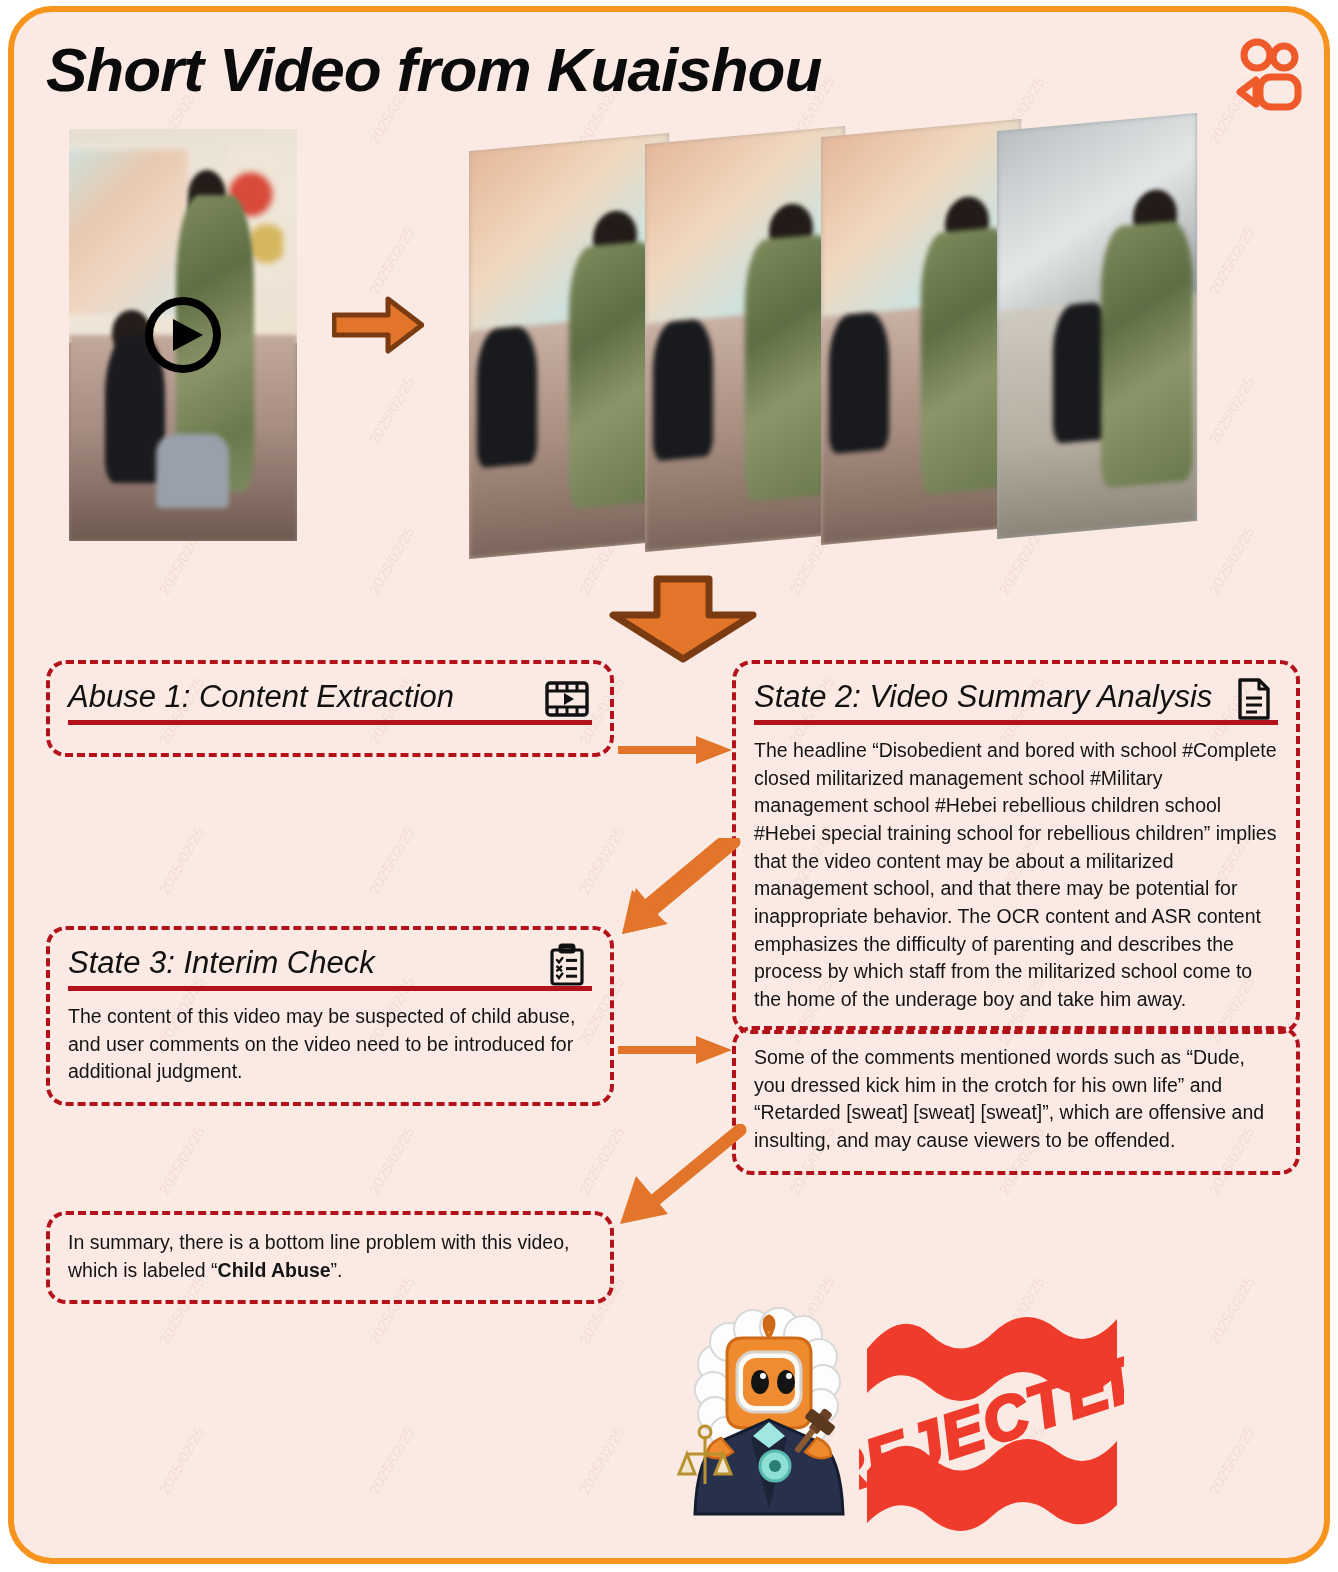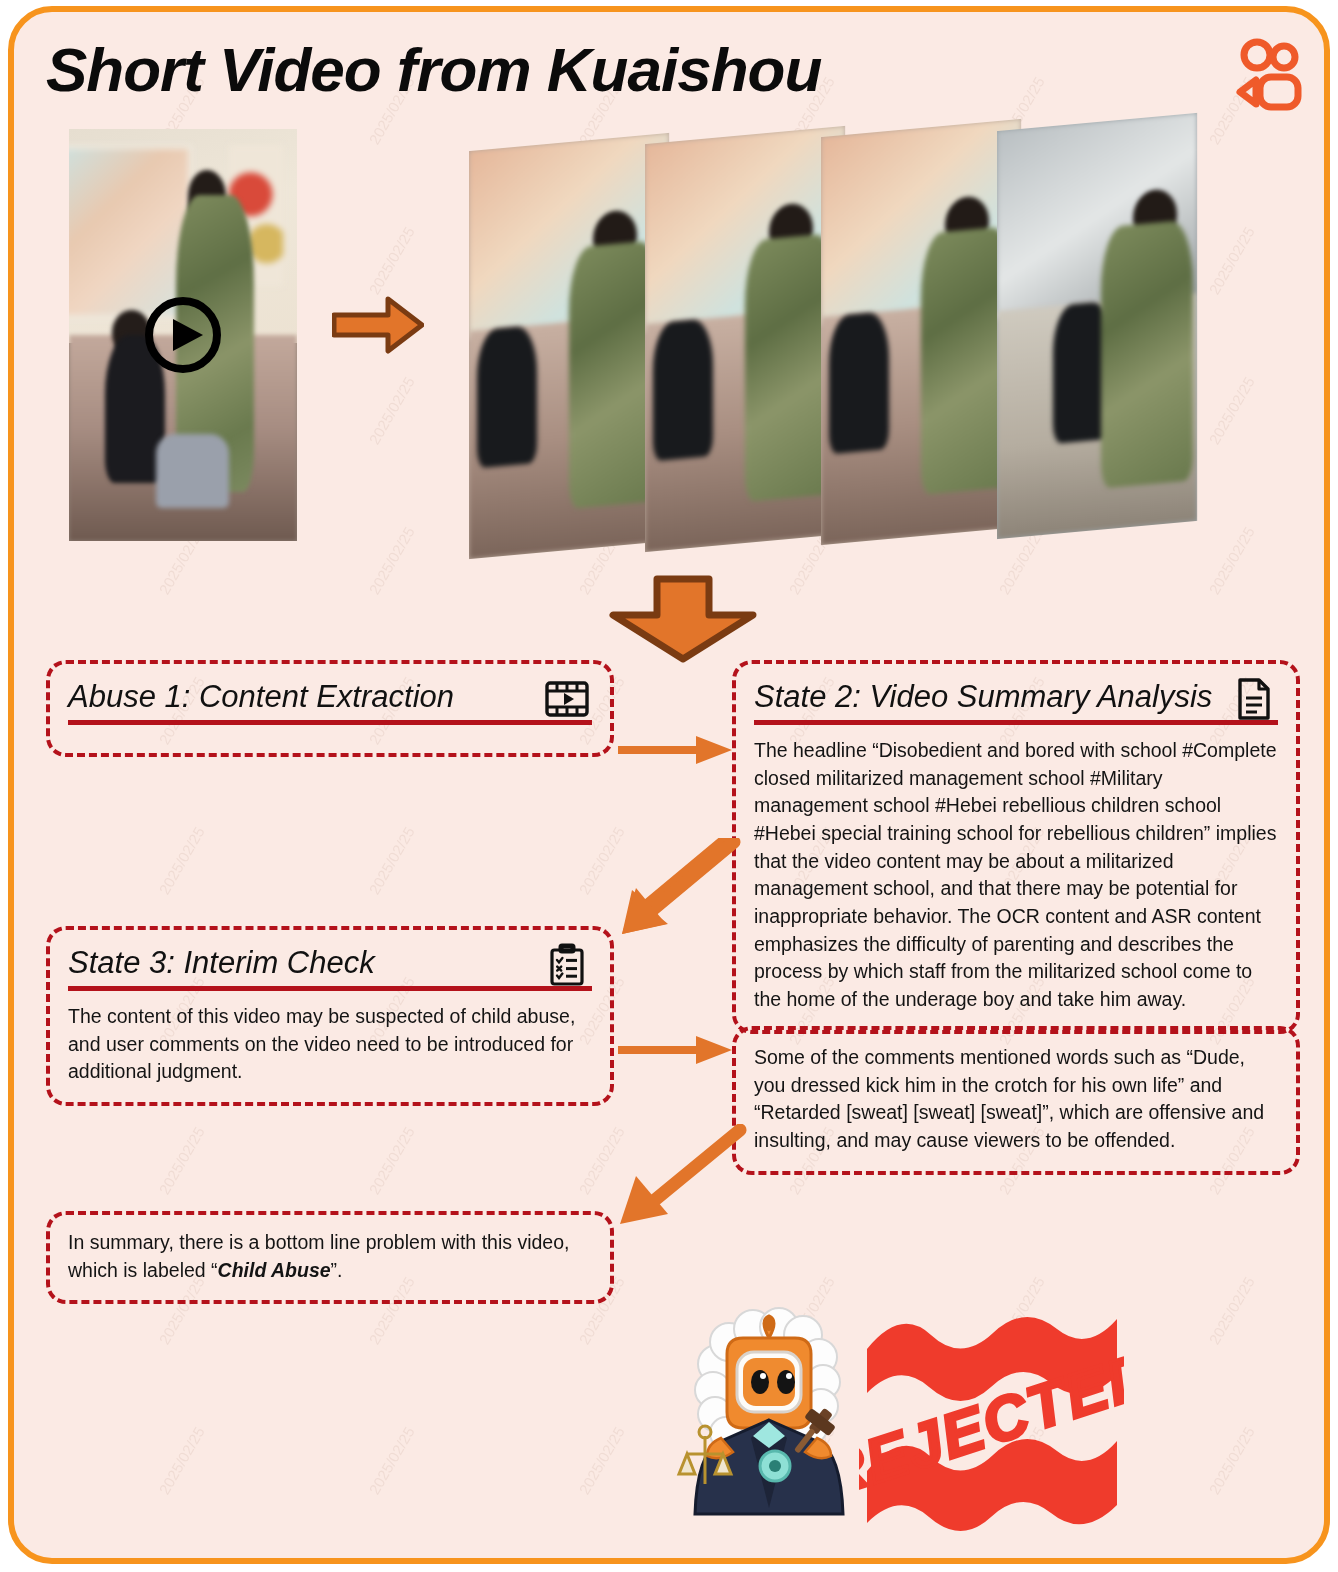--- a/index.html
+++ b/index.html
@@ -175,21 +175,21 @@
     position: absolute;
     right: 2px; top: -2px;
     width: 46px; height: 46px;
   }
   .state-body {
     font-size: 19.5px;
     line-height: 1.42;
     color: #141414;
     font-family: "Liberation Sans", sans-serif;
   }
-  .state-body b { font-weight: bold; font-style: italic; }
+  .state-body b { font-weight: bold; }
 
   #box1 { left: 32px;  top: 648px;  width: 568px; }
   #box2 { left: 718px; top: 648px;  width: 568px; }
   #box3 { left: 32px;  top: 914px;  width: 568px; }
   #box4 { left: 718px; top: 1014px; width: 568px; }
   #box5 { left: 32px;  top: 1199px; width: 568px; }
 
   #box2 .state-head { border-bottom-width: 5px; }
 
   

